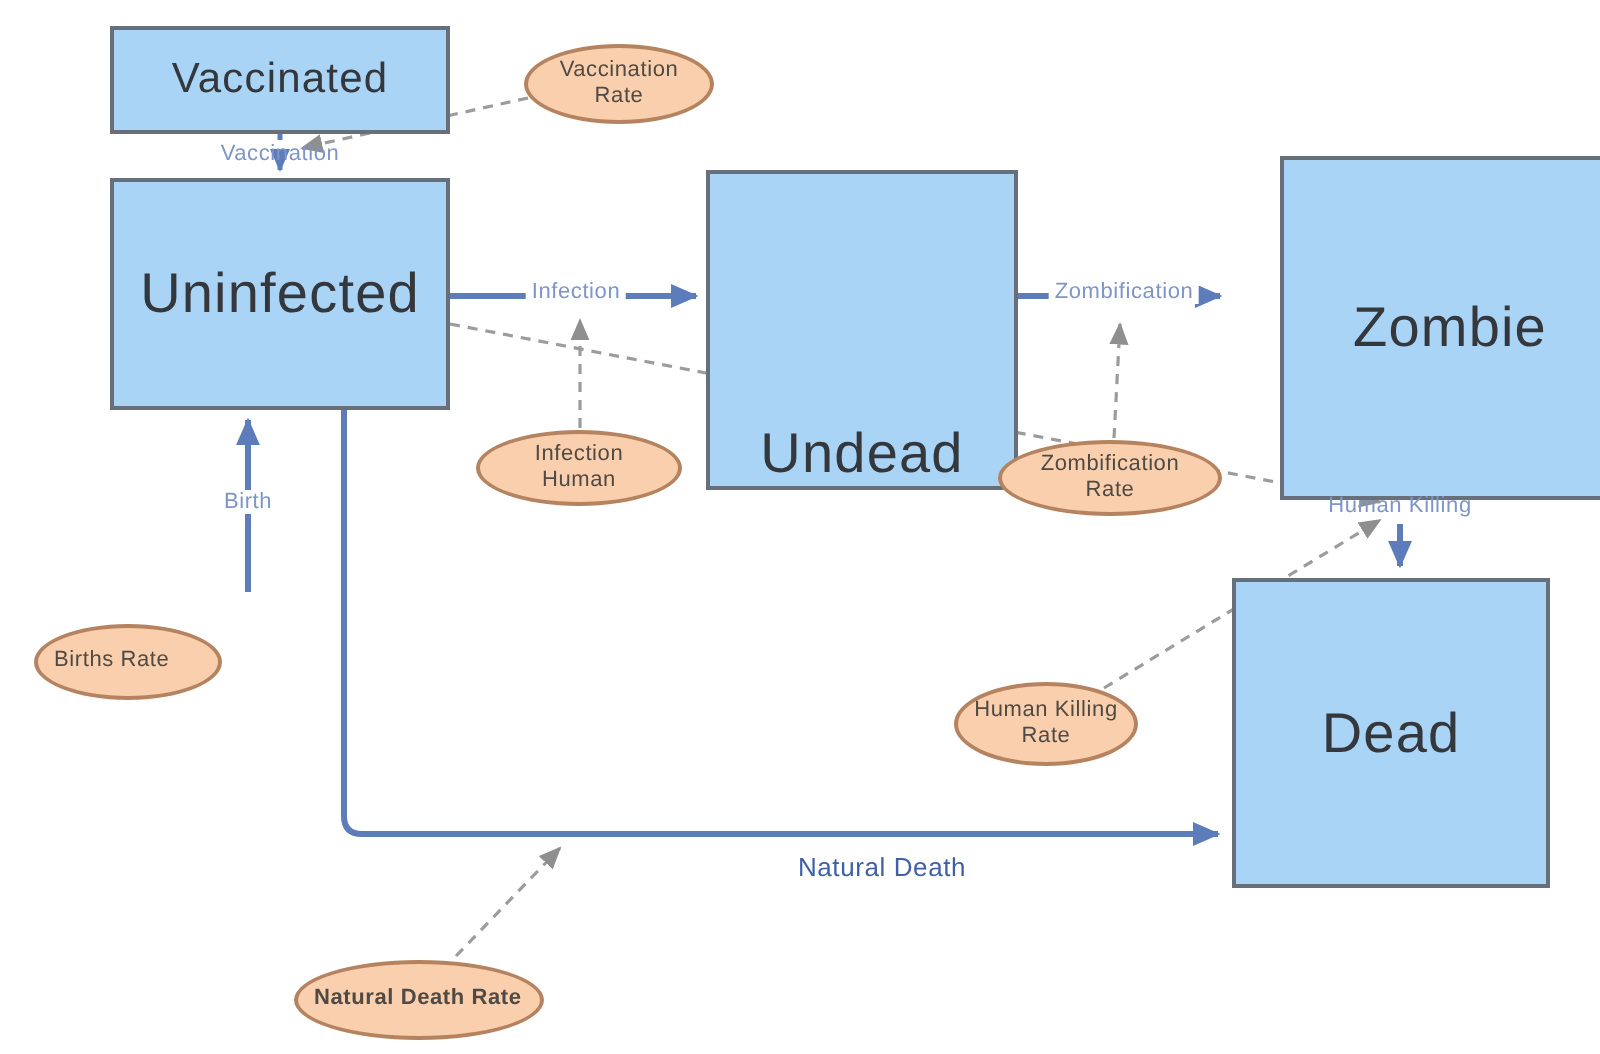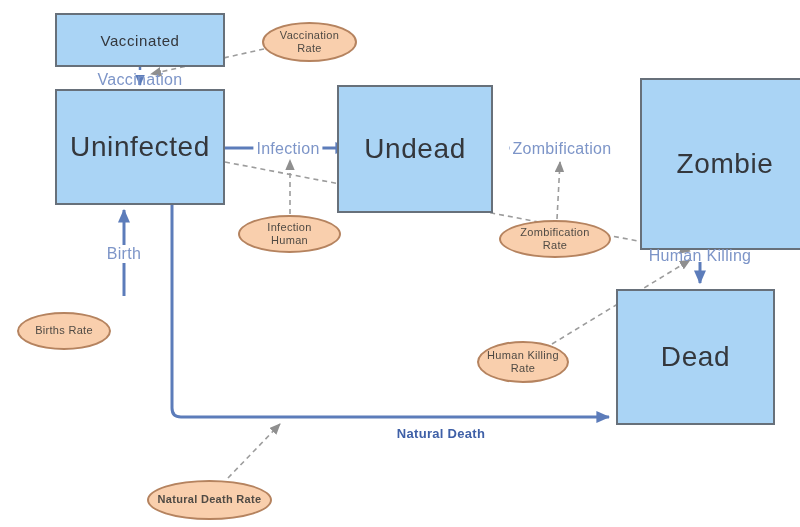--- a/index.html
+++ b/index.html
@@ -17,40 +17,40 @@
   }
   #wires { position:absolute; left:0; top:0; z-index:1; }
   .stock {
     position:absolute; z-index:2;
     background:var(--stock-fill);
     border:2px solid var(--stock-border);
     display:flex; align-items:center; justify-content:center;
     color:var(--stock-text); letter-spacing:0.6px;
   }
   .stock .lbl { font-size:28px; }
-  .stock.small .lbl { font-size:15px; }
+  .stock.small .lbl { font-size:21px; }
   .rate {
     position:absolute; z-index:2;
     background:var(--rate-fill);
     border:2px solid var(--rate-border);
     border-radius:50%;
-    display:flex; align-items:center; justify-content:center;
+    display:flex; align-items:center; justify-content:flex-start;
     color:var(--rate-text); text-align:center;
     font-size:11px; line-height:1.2; letter-spacing:0.3px;
     padding:2px 8px;
   }
   .flowlabel {
     position:absolute; z-index:3;
     transform:translateX(-50%);
-    color:var(--flow-label); font-size:16px; letter-spacing:0.3px;
+    color:var(--flow-label); font-size:11px; letter-spacing:0.3px;
     background:var(--canvas); padding:0 3px; white-space:nowrap;
   }
   .flowlabel.clear { background:transparent; }
   .flowlabel.strong {
-    color:var(--flow-label-strong); font-weight:bold; font-size:13px;
+    color:var(--flow-label-strong); font-weight:normal; font-size:13px;
     background:transparent;
   }
 </style>
 </head>
 <body>
 
 <div id="canvas">
 
   <svg id="wires" width="800" height="527" viewBox="0 0 800 527">
     <defs>
@@ -78,27 +78,27 @@
     <path d="M228 478 L280 424" stroke="#9c9c9c" stroke-width="1.6" fill="none" stroke-dasharray="5 4" marker-end="url(#arrow-gray)"></path>
     <path d="M225 162 L690 251" stroke="#9c9c9c" stroke-width="1.6" fill="none" stroke-dasharray="5 4" marker-end="url(#arrow-gray)"></path>
   </svg>
 
   <div class="stock small" style="left:55px; top:13px; width:170px; height:54px;">
     <span class="lbl">Vaccinated</span>
   </div>
   <div class="stock" style="left:55px; top:89px; width:170px; height:116px;">
     <span class="lbl">Uninfected</span>
   </div>
-  <div class="stock" style="left:337px; top:85px; width:156px; height:128px;">
+  <div class="stock" style="left:353px; top:85px; width:156px; height:160px;align-items:flex-end;">
     <span class="lbl">Undead</span>
   </div>
   <div class="stock" style="left:615px; top:78px; width:170px; height:172px;margin-left:25px;">
     <span class="lbl">Zombie</span>
   </div>
-  <div class="stock" style="left:616px; top:289px; width:159px; height:136px;">
+  <div class="stock" style="left:616px; top:289px; width:159px; height:155px;">
     <span class="lbl">Dead</span>
   </div>
 
   <div class="rate" style="left:262px; top:22px; width:95px; height:40px;">
     <span>Vaccination Rate</span>
   </div>
   <div class="rate" style="left:238px; top:215px; width:103px; height:38px;">
     <span>Infection Human</span>
   </div>
   <div class="rate" style="left:499px; top:220px; width:112px; height:38px;">

